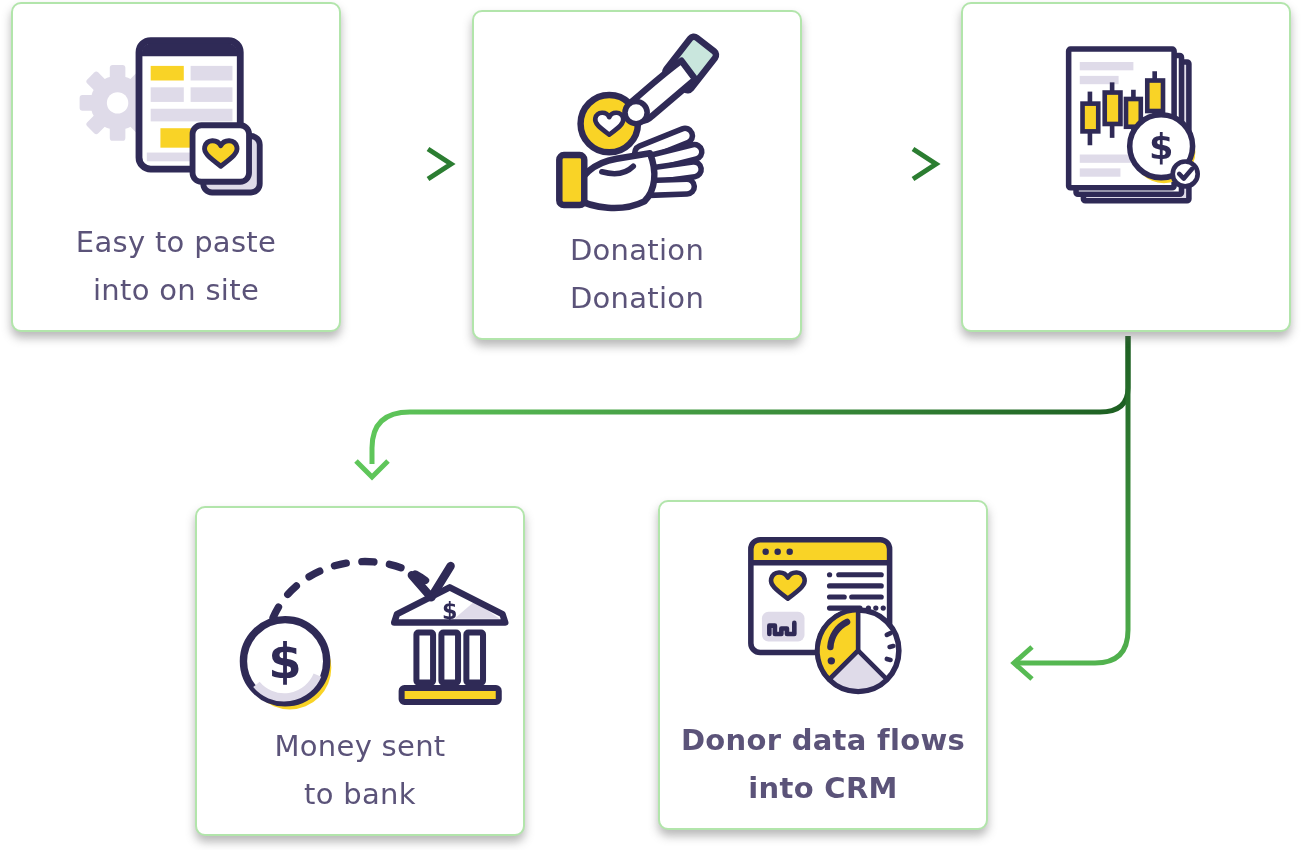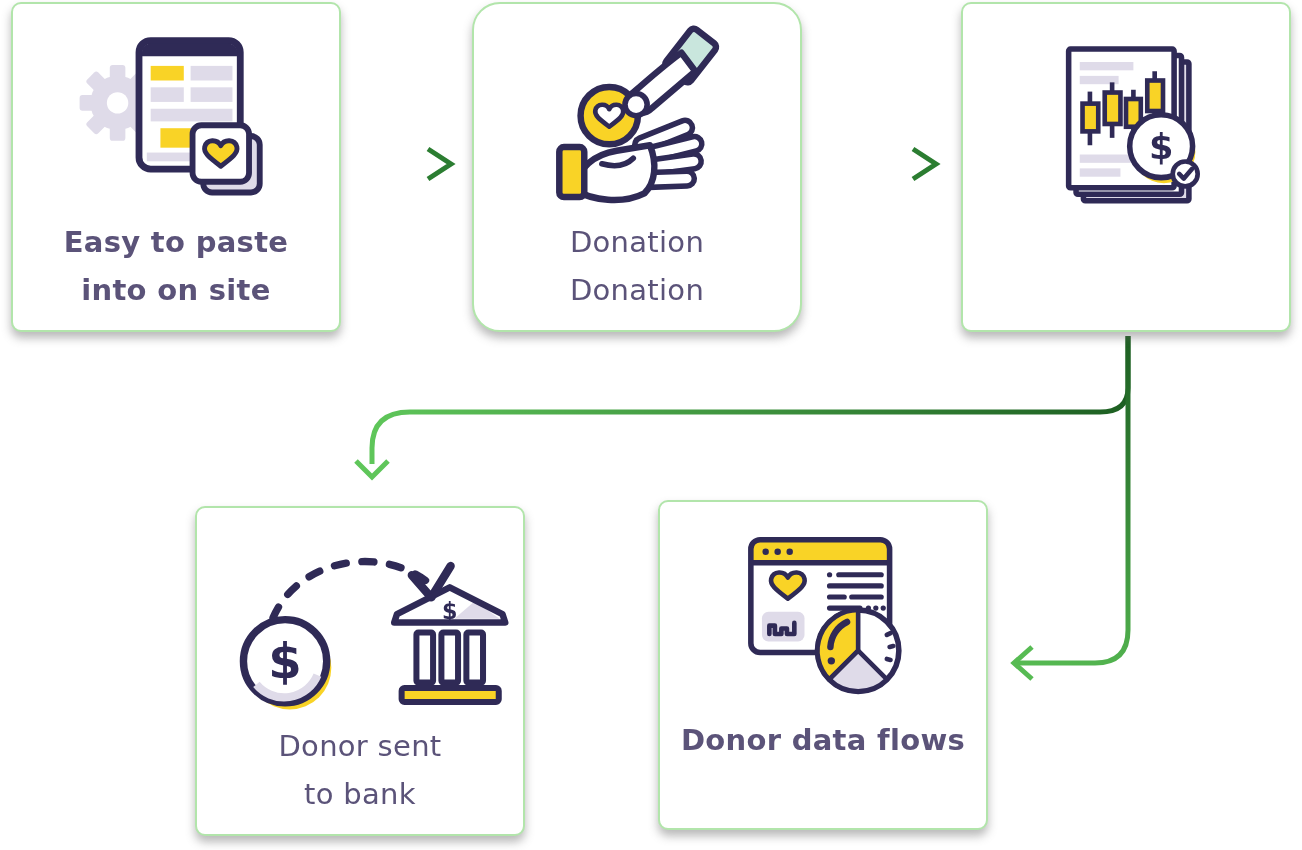--- a/index.html
+++ b/index.html
@@ -13,22 +13,22 @@
   .card{
     position:absolute;
     width:330px;height:330px;
     background:#ffffff;
     border:2px solid #b2e5ab;
     border-radius:10px;
     box-shadow:0 6px 10px rgba(100,100,100,0.45);
     box-sizing:border-box;
     display:flex;flex-direction:column;align-items:center;
   }
-  .card-1{left:11px;top:2px;font-weight:bold;}
-  .card-2{left:472px;top:2px;border-radius:28px;}
+  .card-1{left:11px;top:2px;}
+  .card-2{left:472px;top:10px;}
   .card-3{left:961px;top:2px;}
   .card-4{left:195px;top:506px;}
   .card-5{left:658px;top:500px;font-weight:bold;}
   .icon-wrap{
     height:202px;margin-top:12px;
     display:flex;align-items:center;justify-content:center;
   }
   .label{
     text-align:center;
     color:#5b5379;
@@ -209,21 +209,21 @@
           <path d="M197,101 L200,92 L257,63 L314,92 L317,101 Z" fill="none" stroke="#2f2a56" stroke-width="7" stroke-linejoin="round"></path>
           <text x="257" y="97" text-anchor="middle" font-size="24" font-weight="bold" fill="#2f2a56" font-family="&quot;DejaVu Sans&quot;,sans-serif">$</text>
           <rect x="221" y="112" width="18" height="54" rx="2" fill="#ffffff" stroke="#2f2a56" stroke-width="6.5"></rect>
           <rect x="248" y="112" width="18" height="54" rx="2" fill="#ffffff" stroke="#2f2a56" stroke-width="6.5"></rect>
           <rect x="275" y="112" width="18" height="54" rx="2" fill="#ffffff" stroke="#2f2a56" stroke-width="6.5"></rect>
           <rect x="205" y="172" width="105" height="15" rx="3" fill="#f9d326" stroke="#2f2a56" stroke-width="6.5"></rect>
         </g>
       </svg>
     </div>
     <div class="label">
-      <div>Donor sent</div>
+      <div>Money sent</div>
       <div>to bank</div>
     </div>
   </div>
 
   <div class="card card-5">
     <div class="icon-wrap">
       <svg width="200" height="185" viewBox="0 0 200 200">
 
         <rect x="22" y="18" width="150" height="122" rx="10" fill="#ffffff"></rect>
         <path d="M32,18 h130 a10,10 0 0 1 10,10 v15 h-150 v-15 a10,10 0 0 1 10,-10 z" fill="#f9d326"></path>
@@ -259,16 +259,17 @@
           <g stroke="#2f2a56" stroke-width="5" stroke-linecap="round">
             <line x1="169" y1="121" x2="173" y2="119"></line>
             <line x1="172" y1="134" x2="176" y2="133"></line>
             <line x1="169" y1="147" x2="173" y2="148"></line>
           </g>
         </g>
       </svg>
     </div>
     <div class="label">
       <div>Donor data flows</div>
+      <div>into CRM</div>
     </div>
   </div>
 
 </div>
 
 </body></html>

